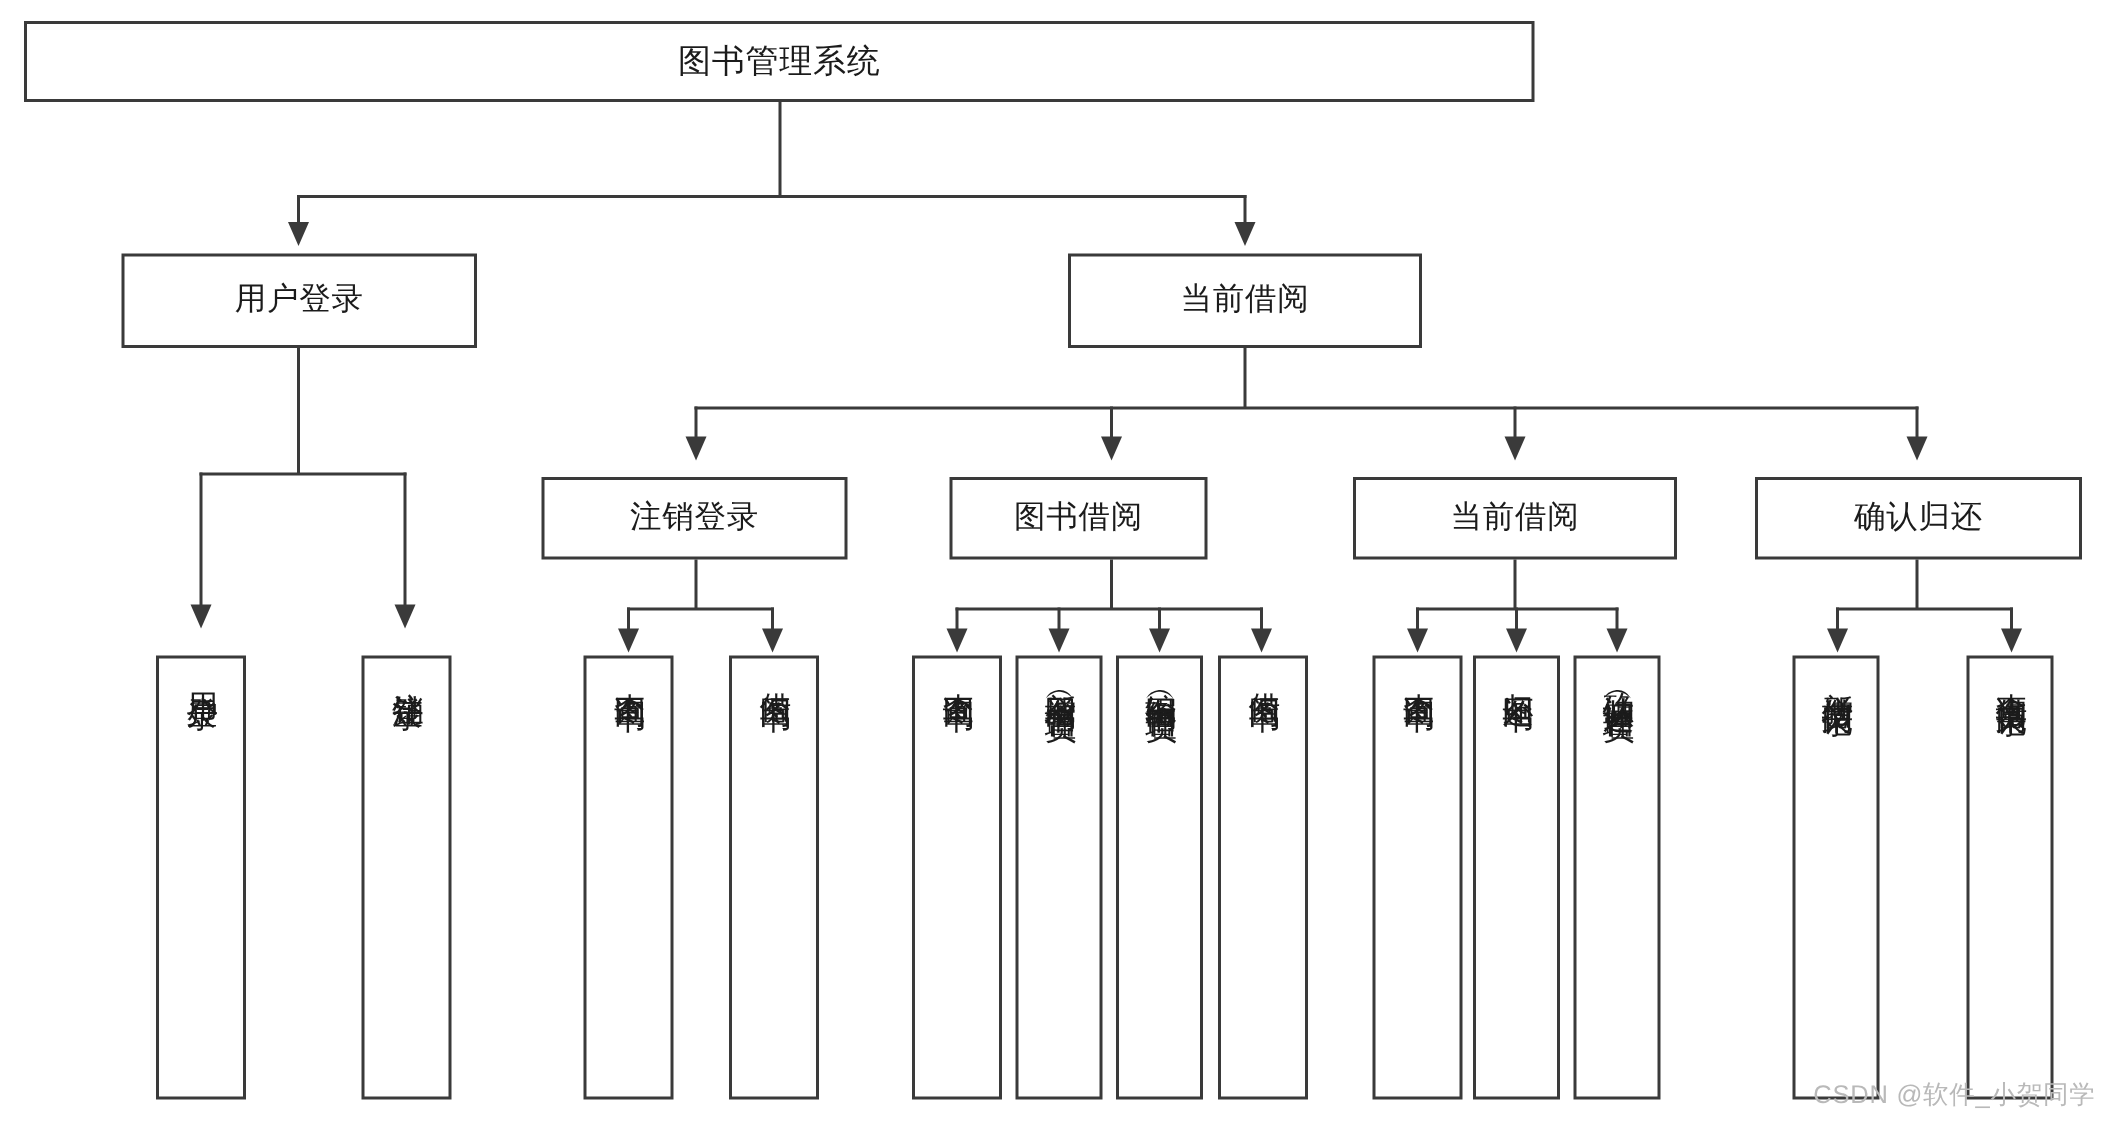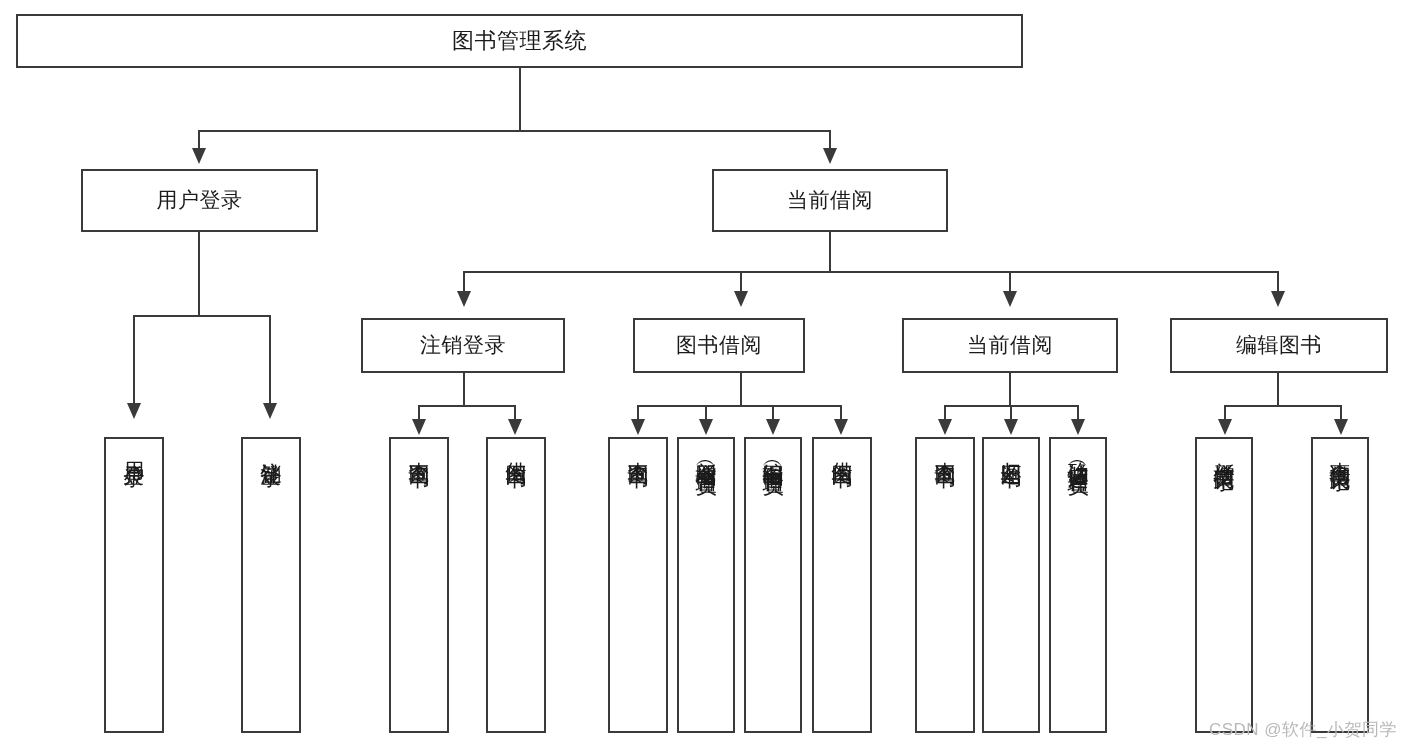--- a/index.html
+++ b/index.html
@@ -125,21 +125,21 @@
   <div class="node horiz" style="left:361px; top:318px; width:204px; height:55px;">
     <span class="label">注销登录</span>
   </div>
   <div class="node horiz" style="left:633px; top:318px; width:172px; height:55px;">
     <span class="label">图书借阅</span>
   </div>
   <div class="node horiz" style="left:902px; top:318px; width:216px; height:55px;">
     <span class="label">当前借阅</span>
   </div>
   <div class="node horiz" style="left:1170px; top:318px; width:218px; height:55px;">
-    <span class="label">编辑图书</span>
+    <span class="label">确认归还</span>
   </div>
 
   <div class="vline" style="left:463px; top:373px; width:2px; height:33px;"></div>
   <div class="hline" style="left:418px; top:405px; width:98px; height:2px;"></div>
   <div class="vline" style="left:418px; top:405px; width:2px; height:16px;"></div>
   <div class="arrow" style="left:412px; top:419px;"></div>
   <div class="vline" style="left:514px; top:405px; width:2px; height:16px;"></div>
   <div class="arrow" style="left:508px; top:419px;"></div>
 
   <div class="vline" style="left:740px; top:373px; width:2px; height:33px;"></div>

